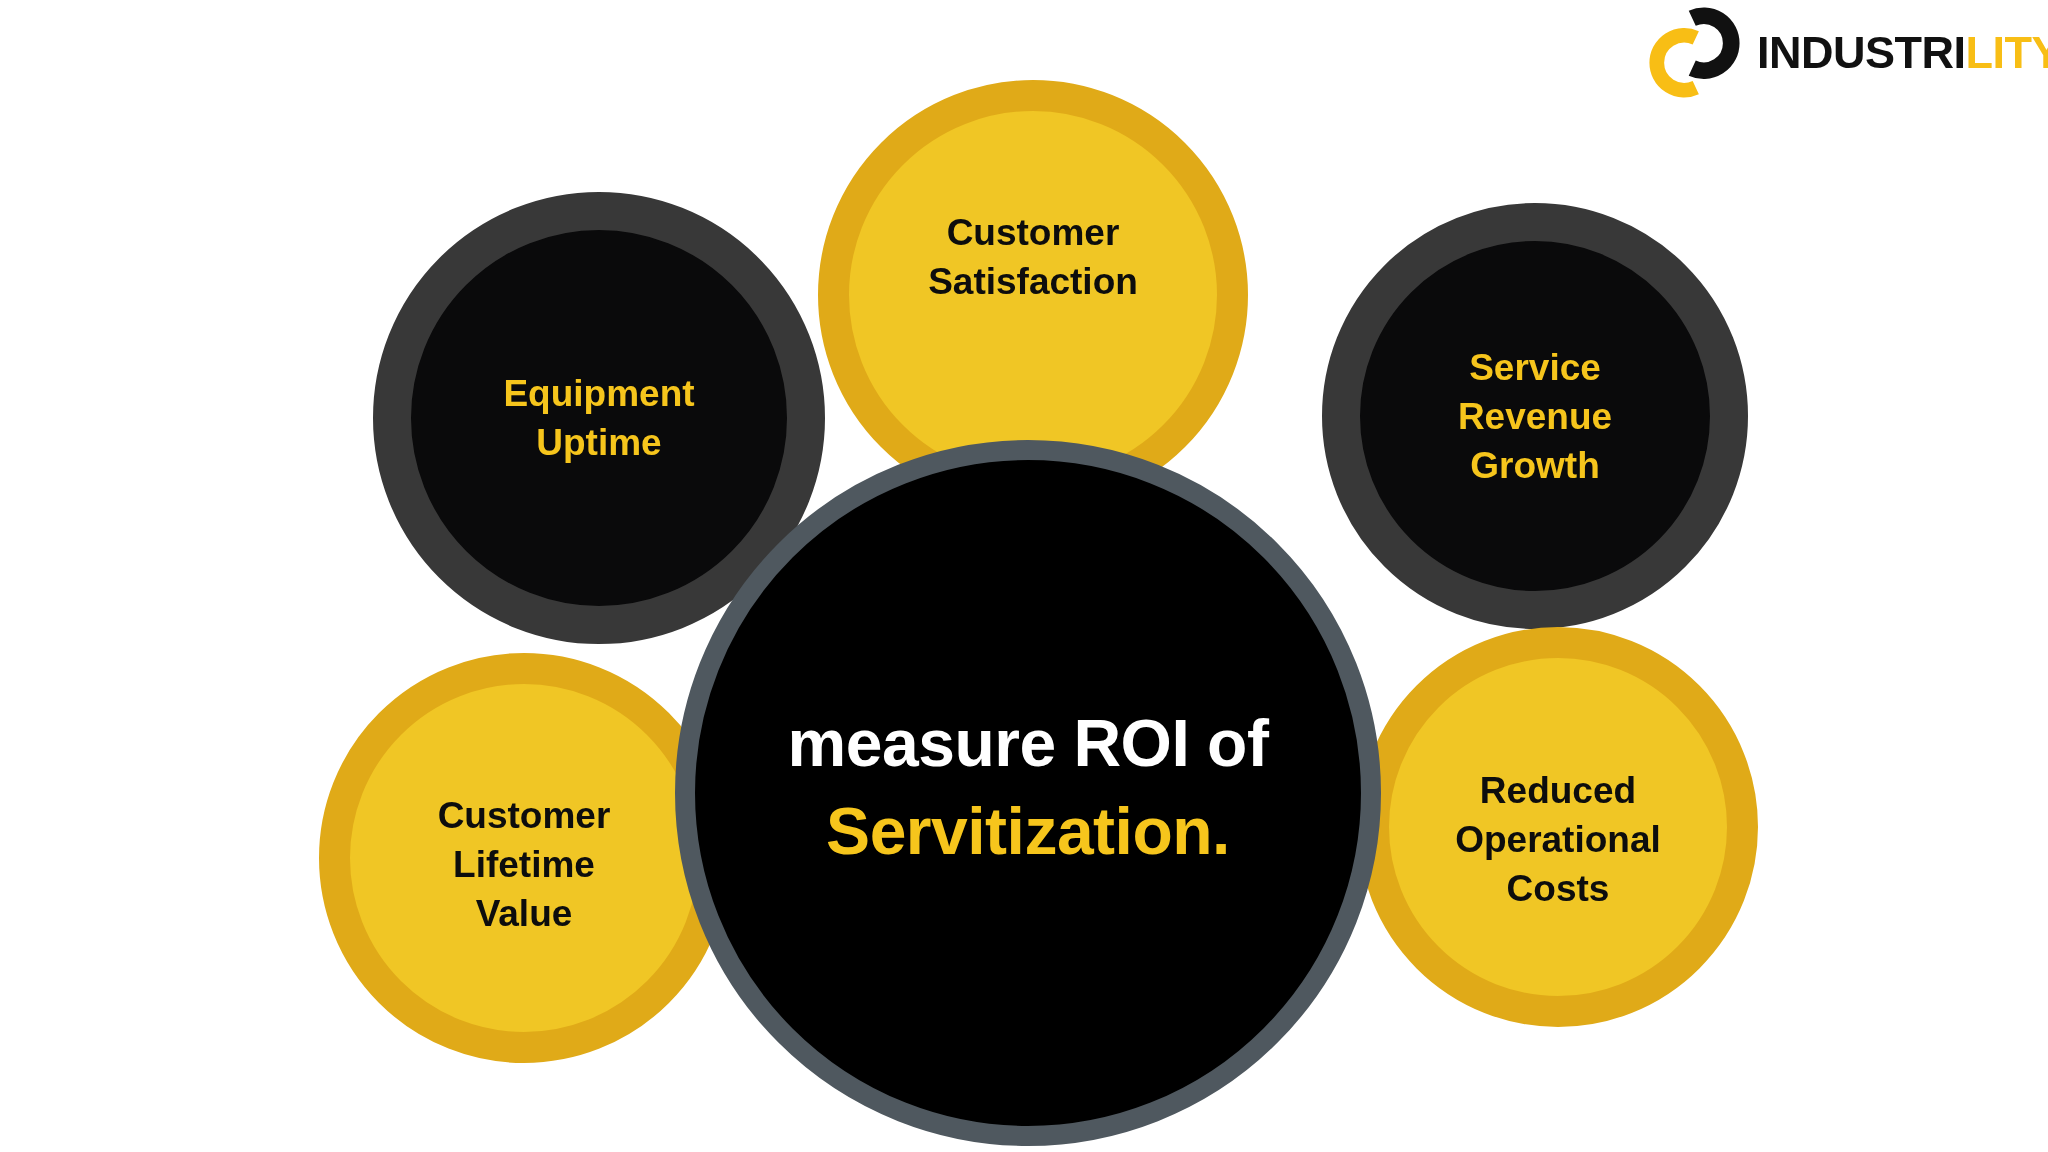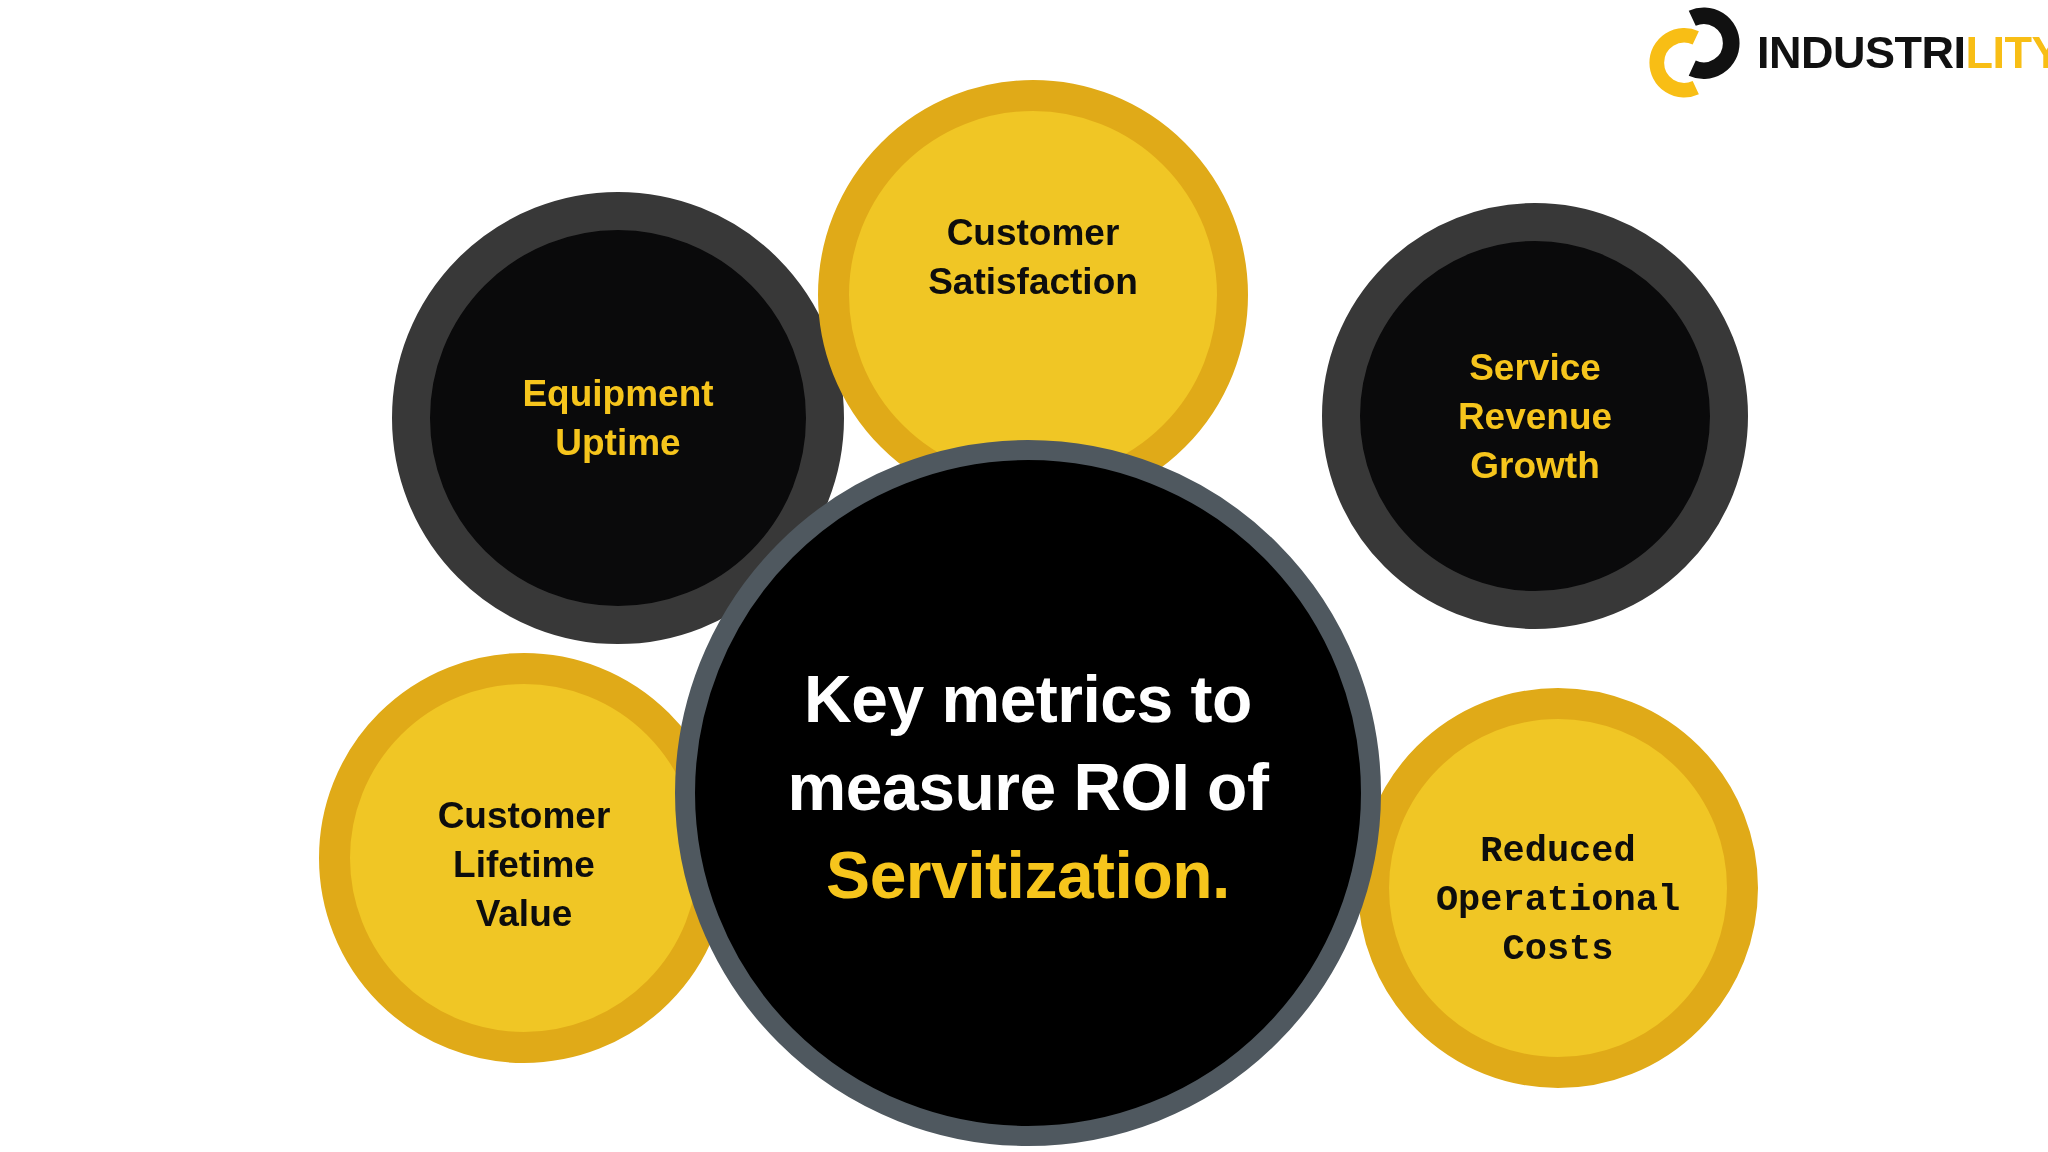--- a/index.html
+++ b/index.html
@@ -32,25 +32,25 @@
     background: var(--yellow-fill, #F0C625);
     border: 31px solid var(--yellow-rim, #E0AA18);
   }
   .circle.central-circle {
     left: 675px; top: 440px;
     width: 706px; height: 706px;
     background: var(--center-fill, #000000);
     border: 20px solid var(--center-rim, #4F585F);
     z-index: 3;
   }
-  .c-equipment { left: 392px; top: 192px; width: 452px; height: 452px; z-index: 1; }
+  .c-equipment { left: 373px; top: 192px; width: 452px; height: 452px; z-index: 1; }
   .c-satisfaction { left: 818px; top: 80px;  width: 430px; height: 430px; z-index: 1; }
   .c-revenue { left: 1322px; top: 203px; width: 426px; height: 426px; border-width: 36px; z-index: 1; }
   .c-lifetime { left: 319px; top: 653px; width: 410px; height: 410px; z-index: 1; }
-  .c-costs { left: 1358px; top: 688px; width: 400px; height: 400px; z-index: 1; font-family: Liberation Mono, monospace; }
+  .c-costs { left: 1358px; top: 627px; width: 400px; height: 400px; z-index: 1; }
 
   .metric-label {
     font-size: 37px;
     font-weight: 700;
     line-height: 49px;
     text-align: center;
     white-space: pre-line;
     letter-spacing: 0px;
   }
   .on-dark { color: var(--accent-text, #F6C51C); }
@@ -128,19 +128,18 @@
   </div>
 
   <div class="circle yellow c-costs">
     <div class="metric-label on-yellow">Reduced
 Operational
 Costs</div>
   </div>
 
   <div class="circle central-circle">
     <div class="central-label">
-      <span class="line white">Key metrics to</span>
       <span class="line white">measure ROI of</span>
       <span class="line accent">Servitization.</span>
     </div>
   </div>
 
 </div>
 
 </body></html>

